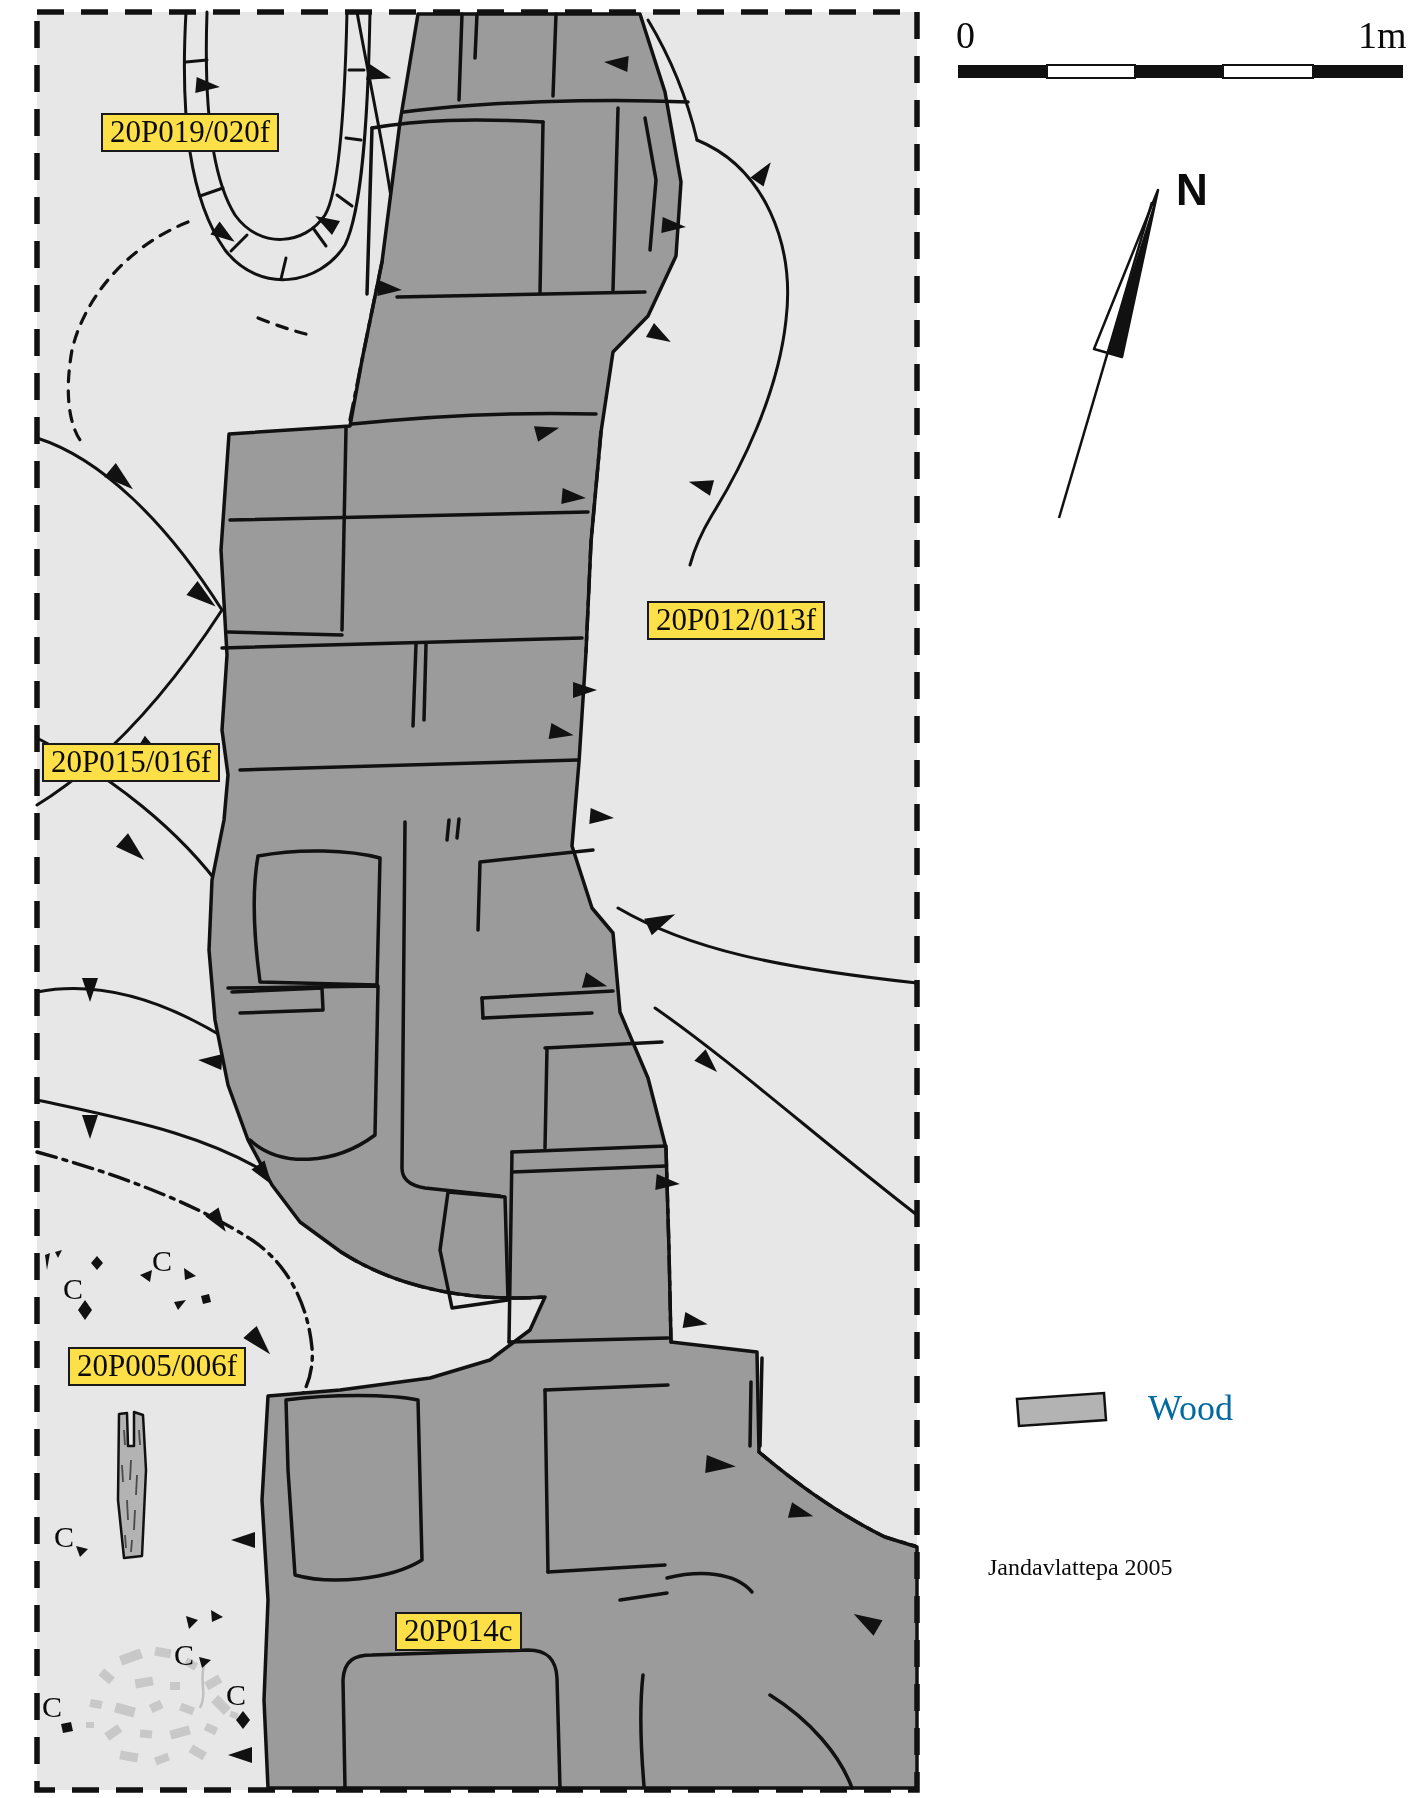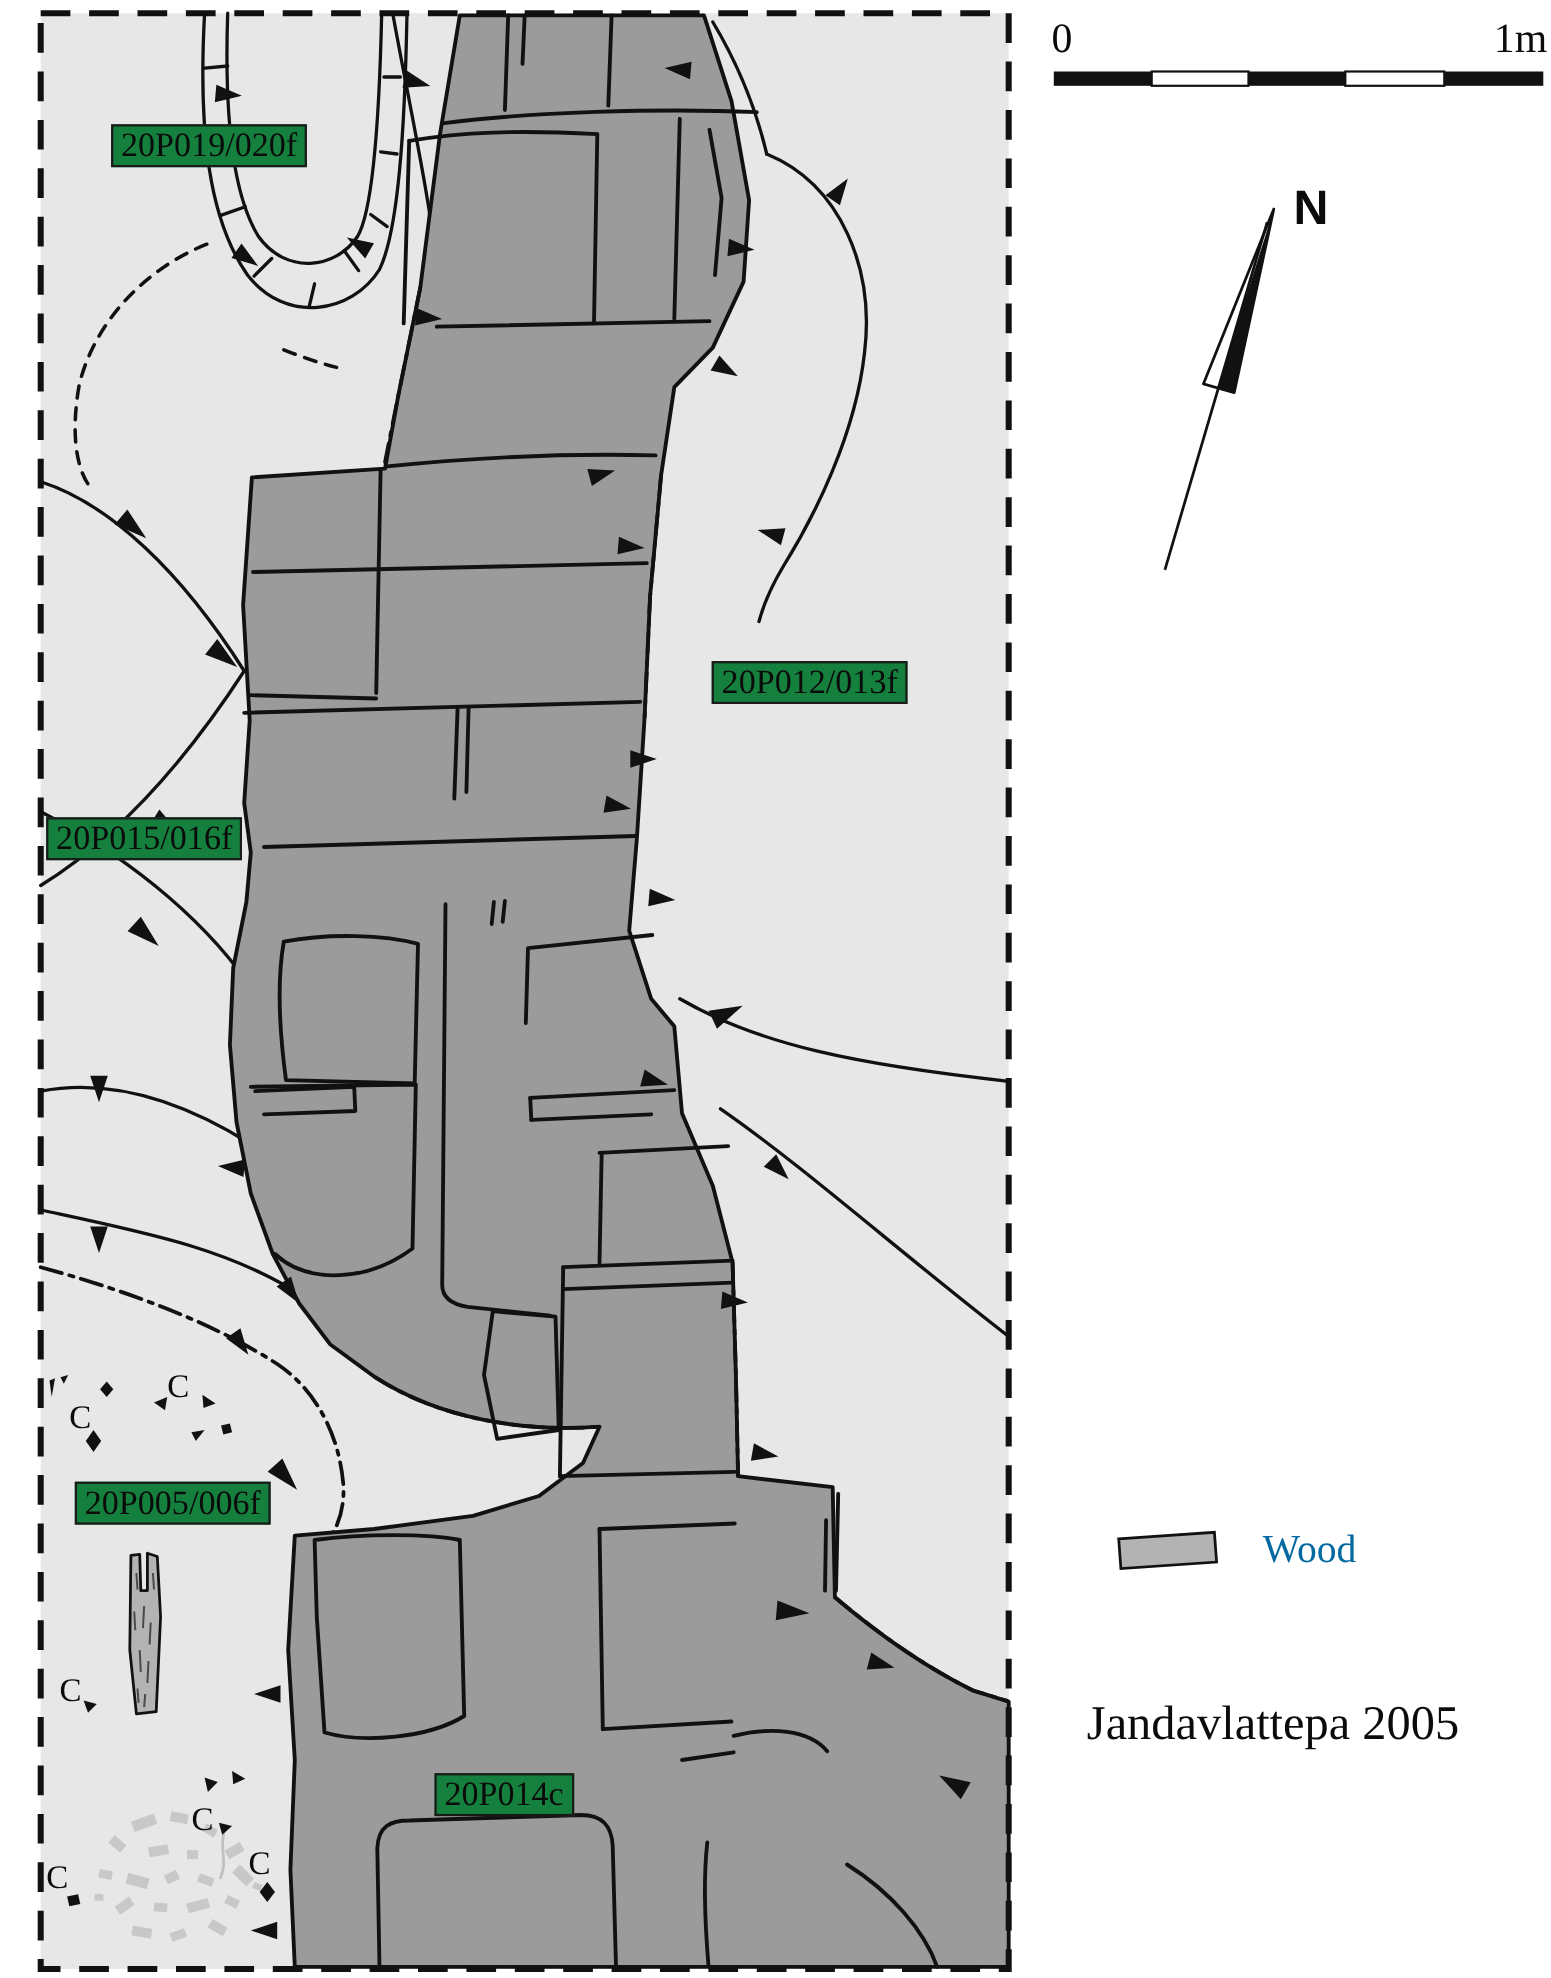--- a/index.html
+++ b/index.html
@@ -1,25 +1,25 @@
 <!DOCTYPE html>
 <html><head>
 <meta charset="utf-8">
 <style>
   html,body{margin:0;padding:0;background:#ffffff;}
   body{width:1410px;height:1798px;position:relative;font-family:"Liberation Serif",serif;overflow:hidden;}
   #plan-svg{position:absolute;left:0;top:0;}
-  .feature-label{position:absolute;background:#15803d;border:2px solid #1a1a1a;color:#0b0b0b;
+  .feature-label{position:absolute;background:#fde047;border:2px solid #1a1a1a;color:#0b0b0b;
     font-family:"Liberation Serif",serif;font-size:31px;line-height:31px;padding:1px 7px 3px 7px;white-space:nowrap;}
   .charcoal{position:absolute;color:#0b0b0b;font-family:"Liberation Serif",serif;font-size:30px;line-height:30px;}
   .scale-label{position:absolute;color:#0b0b0b;font-family:"Liberation Serif",serif;font-size:38px;line-height:38px;}
   .north-label{position:absolute;color:#0b0b0b;font-family:"Liberation Sans",sans-serif;font-size:44px;font-weight:700;line-height:44px;}
   .legend-label{position:absolute;color:#0369a1;font-family:"Liberation Serif",serif;font-size:36px;line-height:36px;}
   .caption{position:absolute;left:988px;top:1546px;color:#0b0b0b;font-family:"Liberation Serif",serif;
-    font-size:44px;line-height:42px;white-space:nowrap;}
+    font-size:24px;line-height:42px;white-space:nowrap;}
 </style>
 </head>
 <body>
 
 <svg id="plan-svg" width="1410" height="1798" viewBox="0 0 1410 1798" xmlns="http://www.w3.org/2000/svg">
 
   <rect x="37" y="12" width="880" height="1778" fill="#e7e7e7"></rect>
 
   <g fill="none" stroke="#111111" stroke-width="3" stroke-linecap="round">
 

